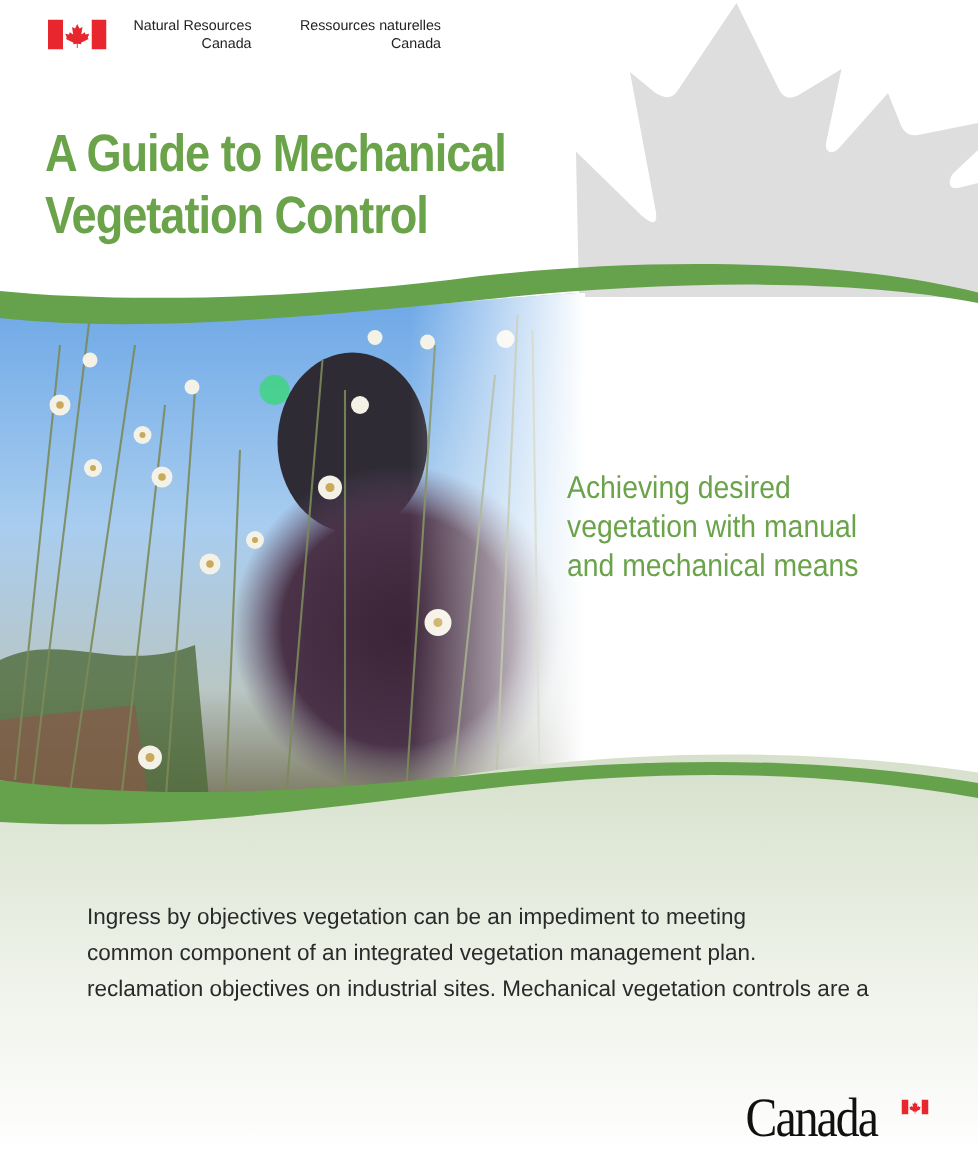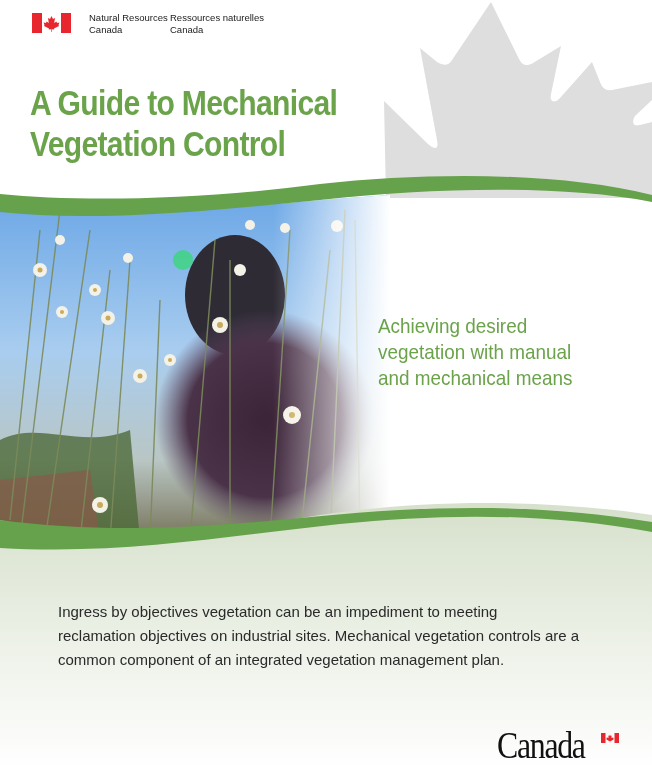--- a/index.html
+++ b/index.html
@@ -7,21 +7,21 @@
       width: 652px; height: 770px; position: relative; overflow: hidden;
       background: #ffffff;
       font-family: "Liberation Sans", sans-serif;
     }
     .abs { position: absolute; }
     #bg-svg { position: absolute; left: 0; top: 0; }
     .fip {
       left: 32px; top: 13px; height: 20px; display: flex; align-items: center;
     }
     .fip-text {
-      position: absolute; font-size: 9.5px; line-height: 12px; color: #222;
+      position: absolute; font-size: 9.5px; line-height: 12px; color: #222; text-align: right;
     }
     .title {
       left: 30px; top: 82px; width: 380px;
       font-family: "Liberation Sans", sans-serif;
       font-weight: bold; font-size: 35px; line-height: 41px;
       color: #6aa34a; letter-spacing: -0.8px;
       transform: scaleX(0.86); transform-origin: left top;
       white-space: nowrap;
     }
     .subtitle {
@@ -144,40 +144,40 @@
     <rect x="0" y="0" width="10" height="20" fill="#e8262d"></rect>
     <rect x="29" y="0" width="10" height="20" fill="#e8262d"></rect>
     <rect x="10" y="0" width="19" height="20" fill="#ffffff"></rect>
     <path d="M19.5 3 L18 6 L16 5 L16.8 10 L14.5 8.5 L14 10 L11.5 9.5 L12.5 12 L12 13 L17 15.5 L16.8 16.5 L19.2 16.2 L19.2 19 L19.8 19 L19.8 16.2 L22.2 16.5 L22 15.5 L27 13 L26.5 12 L27.5 9.5 L25 10 L24.5 8.5 L22.2 10 L23 5 L21 6 Z" fill="#e8262d"></path>
   </svg>
 </div>
 <div class="abs fip-text" style="left:89px; top:12px;">
   <div>Natural Resources</div>
   <div>Canada</div>
 </div>
-<div class="abs fip-text" style="left:170px; top:12px;">
+<div class="abs fip-text" style="left:200px; top:12px;">
   <div>Ressources naturelles</div>
   <div>Canada</div>
 </div>
 
 <div class="abs title">
   <div>A Guide to Mechanical</div>
   <div>Vegetation Control</div>
 </div>
 
 <div class="abs subtitle">
   <div>Achieving desired</div>
   <div>vegetation with manual</div>
   <div>and mechanical means</div>
 </div>
 
 <div class="abs body-text">
   <div>Ingress by objectives vegetation can be an impediment to meeting</div>
+  <div>common component of an integrated vegetation management plan.</div>
   <div>reclamation objectives on industrial sites. Mechanical vegetation controls are a</div>
-  <div>common component of an integrated vegetation management plan.</div>
 </div>
 
 <div class="abs canada-word">Canada</div>
 <svg class="abs" style="left:601px; top:733px;" width="18" height="10" viewBox="0 0 18 10">
   <rect x="0" y="0" width="4.5" height="10" fill="#e8262d"></rect>
   <rect x="13.5" y="0" width="4.5" height="10" fill="#e8262d"></rect>
   <path d="M9 1.5 L8.3 3 L7.3 2.5 L7.7 5 L6.6 4.3 L6.3 5 L5.2 4.8 L5.7 6 L5.4 6.5 L7.8 7.7 L7.7 8.2 L8.8 8 L8.8 9.5 L9.2 9.5 L9.2 8 L10.3 8.2 L10.2 7.7 L12.6 6.5 L12.3 6 L12.8 4.8 L11.7 5 L11.4 4.3 L10.3 5 L10.7 2.5 L9.7 3 Z" fill="#e8262d"></path>
 </svg>
 
 </body></html>

